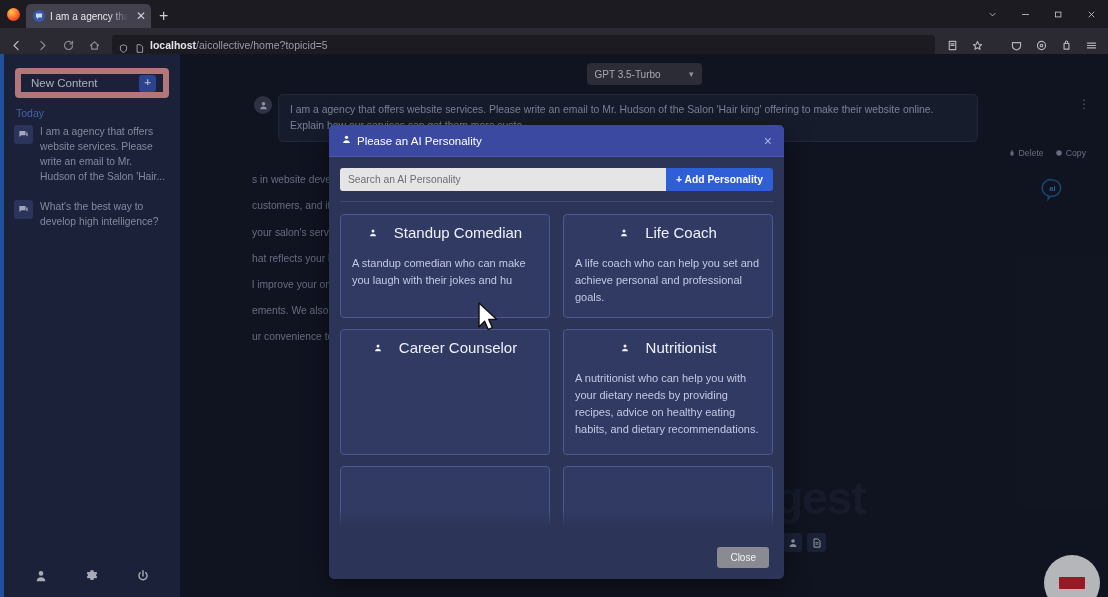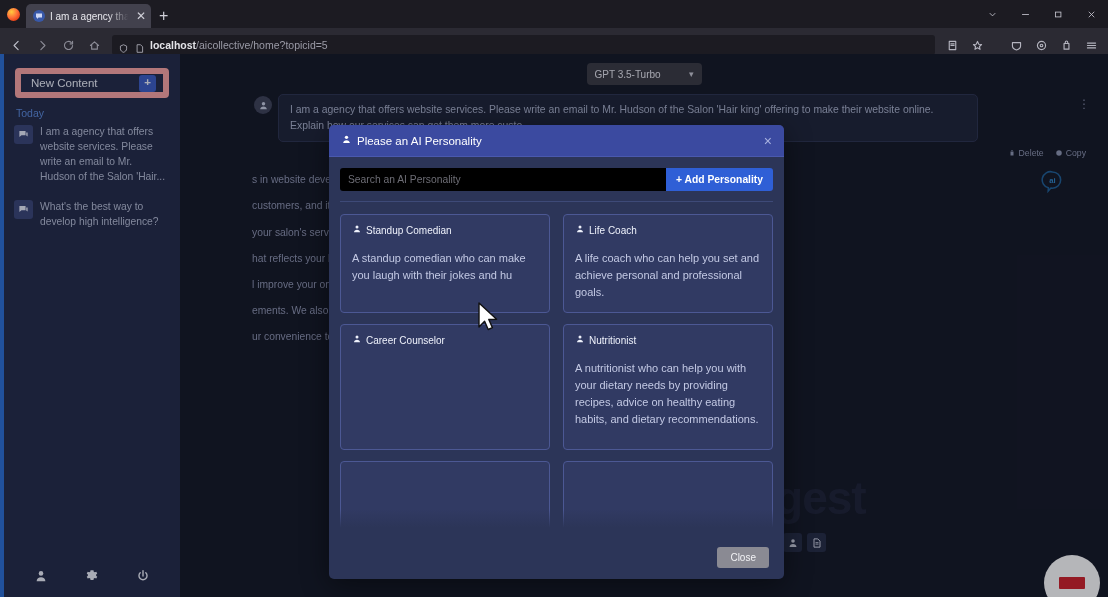--- a/index.html
+++ b/index.html
@@ -160,21 +160,21 @@
   .act { display: flex; align-items: center; gap: 3px; font-size: 8.7px; color: #8f97b2; }
   .act svg { width: 8px; height: 8px; fill: #8f97b2; }
 
   .airesp {
     padding: 10px 24px 0 72px;
     font-size: 10.3px; line-height: 2.35; color: #8e95b1;
   }
   .airesp p { margin-bottom: 2px; }
 
   .badge-ai {
-    position: absolute; right: 44px; top: 116px;
+    position: absolute; right: 44px; top: 124px;
     width: 23px; height: 23px;
   }
   .badge-ai svg { width: 23px; height: 23px; }
 
   .composer {
     position: absolute; left: 232px; bottom: 45px;
     width: 414px; display: flex; align-items: center; gap: 5px;
   }
   .cinput {
     flex: 1; height: 19px; background: #8d8d96; border-radius: 3px;
@@ -228,21 +228,21 @@
   }
   .modal-head .ttl {
     font-size: 11.5px; color: #fff; display: flex; align-items: center; gap: 5px;
     flex: 1;
   }
   .modal-head .ttl svg { width: 11px; height: 11px; fill: #fff; }
   .modal-x { color: #a9b3e0; font-size: 14px; line-height: 1; }
 
   .searchrow { display: flex; padding: 11px 11px 10px 11px; gap: 0; }
   .searchrow .sinput {
-    flex: 1; height: 23px; background: #000000; border-radius: 3px 0 0 3px;
+    flex: 1; height: 23px; background: #e5e5e5; border-radius: 3px 0 0 3px;
     font-size: 10.3px; color: #6d6d75; padding: 0 8px;
     display: flex; align-items: center;
   }
   .addbtn {
     background: #2f5fd6; border-radius: 0 3px 3px 0;
     font-size: 10.3px; color: #fff; font-weight: 700;
     padding: 0 10px; height: 23px; display: flex; align-items: center;
   }
 
   .divider { height: 1px; background: #3e4a78; margin: 0 11px; }
@@ -252,22 +252,22 @@
     padding: 12px 11px 0 11px;
   }
   .cardgrid { display: grid; grid-template-columns: 1fr 1fr; gap: 11px 13px; }
   .pcard {
     background: #313a63; border: 1px solid #4c5894; border-radius: 4px;
     padding: 9px 11px 11px 11px;
     min-height: 96px;
   }
   .pcard.tall { min-height: 126px; }
   .pcard .ph {
-    font-size: 10px; color: #eef1fb;
-    display: flex; align-items: center; gap: 4px; margin-bottom: 14px;
+    font-size: 15px; color: #eef1fb;
+    display: flex; align-items: center; gap: 16px; margin-bottom: 14px; justify-content: center;
   }
   .pcard .ph svg { width: 10px; height: 10px; fill: #eef1fb; }
   .pcard .pd { font-size: 11px; line-height: 1.55; color: #c3c9e4; }
   .cardfade {
     position: absolute; left: 0; right: 0; bottom: 0; height: 26px;
     background: linear-gradient(to bottom, rgba(44,53,88,0), #2c3558 72%);
     pointer-events: none;
   }
 
   .modal-foot {

